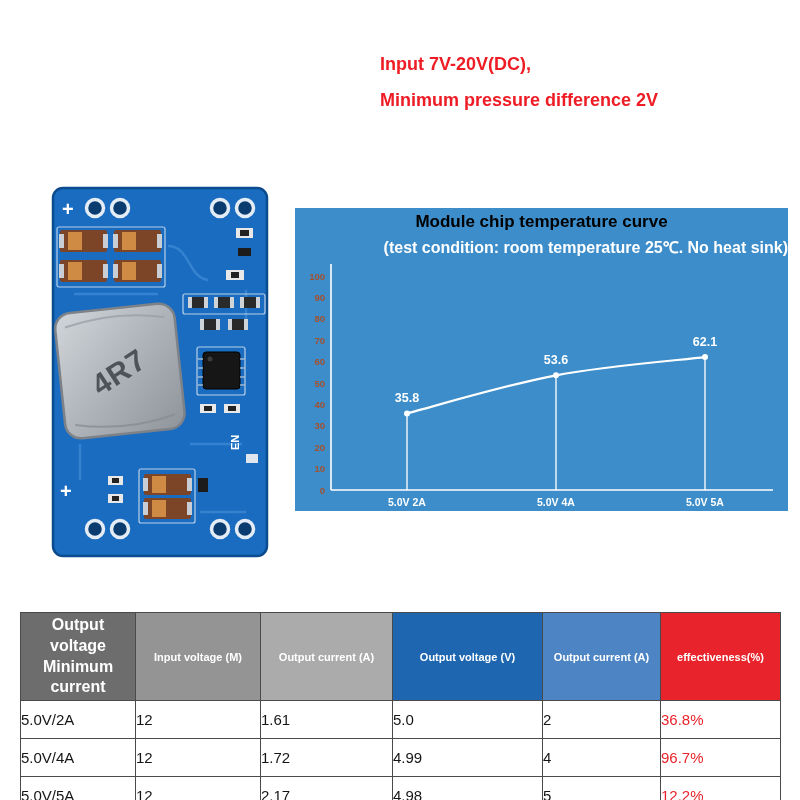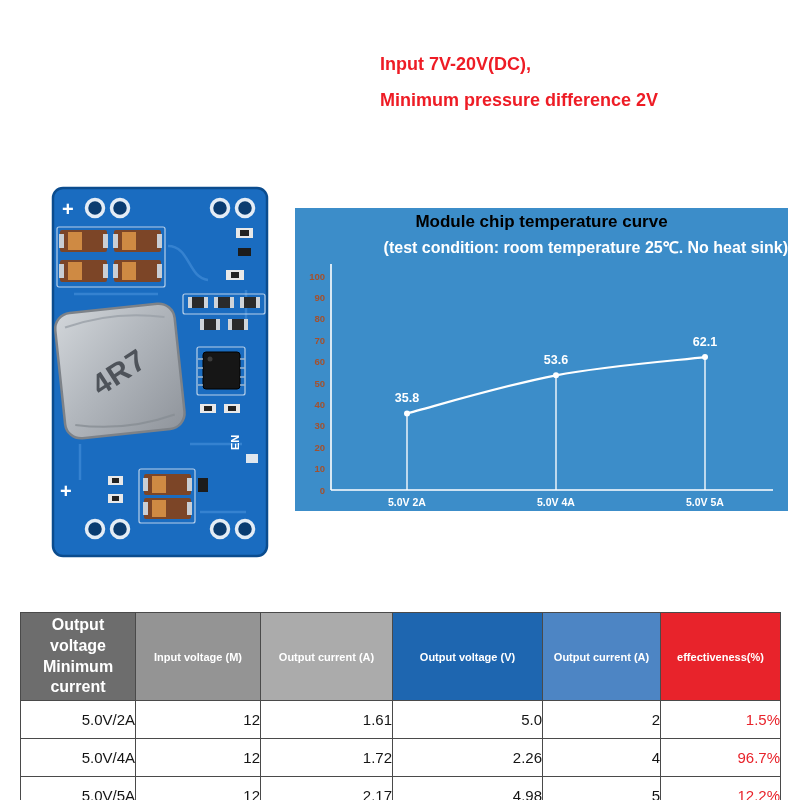--- a/index.html
+++ b/index.html
@@ -31,21 +31,21 @@
   .chart-svg .val{fill:#fff;font-size:12.5px;font-weight:bold}
   .chart-svg .axis{stroke:#fff;stroke-width:1.6}
   .chart-svg .drop{stroke:#fff;stroke-width:1.4;opacity:.95}
   .chart-svg .curve{stroke:#fff;stroke-width:2.2;stroke-linecap:round}
 
   
   .spec-table{position:absolute;left:20px;top:612px;width:760px;border-collapse:collapse;table-layout:fixed}
   .spec-table th,.spec-table td{border:1px solid #4a4a4a}
   .spec-table th{color:#fff;font-size:11px;font-weight:bold;height:40px;padding:2px}
   .spec-table th.c0{font-size:16px;line-height:1.3}
-  .spec-table td{height:38px;text-align:right;font-size:15px;color:#151515;background:#fff}
+  .spec-table td{height:38px;text-align:left;font-size:15px;color:#151515;background:#fff}
   .spec-table td.eff{color:var(--effectiveness_red)}
   th.c0{background:var(--header_gray_dark)}
   th.c1{background:var(--header_gray)}
   th.c2{background:var(--header_gray_light)}
   th.c3{background:var(--header_blue_dark)}
   th.c4{background:var(--header_blue)}
   th.c5{background:var(--header_red)}
 </style>
 </head>
 <body>
@@ -259,27 +259,27 @@
           <th class="th c5">effectiveness(%)</th>
         </tr>
     </thead>
     <tbody>
         <tr>
           <td>5.0V/2A</td>
           <td>12</td>
           <td>1.61</td>
           <td>5.0</td>
           <td>2</td>
-          <td class="eff">1.5%</td>
+          <td class="eff">36.8%</td>
         </tr>
         <tr>
           <td>5.0V/4A</td>
           <td>12</td>
           <td>1.72</td>
-          <td>2.26</td>
+          <td>4.99</td>
           <td>4</td>
           <td class="eff">96.7%</td>
         </tr>
         <tr>
           <td>5.0V/5A</td>
           <td>12</td>
           <td>2.17</td>
           <td>4.98</td>
           <td>5</td>
           <td class="eff">12.2%</td>

